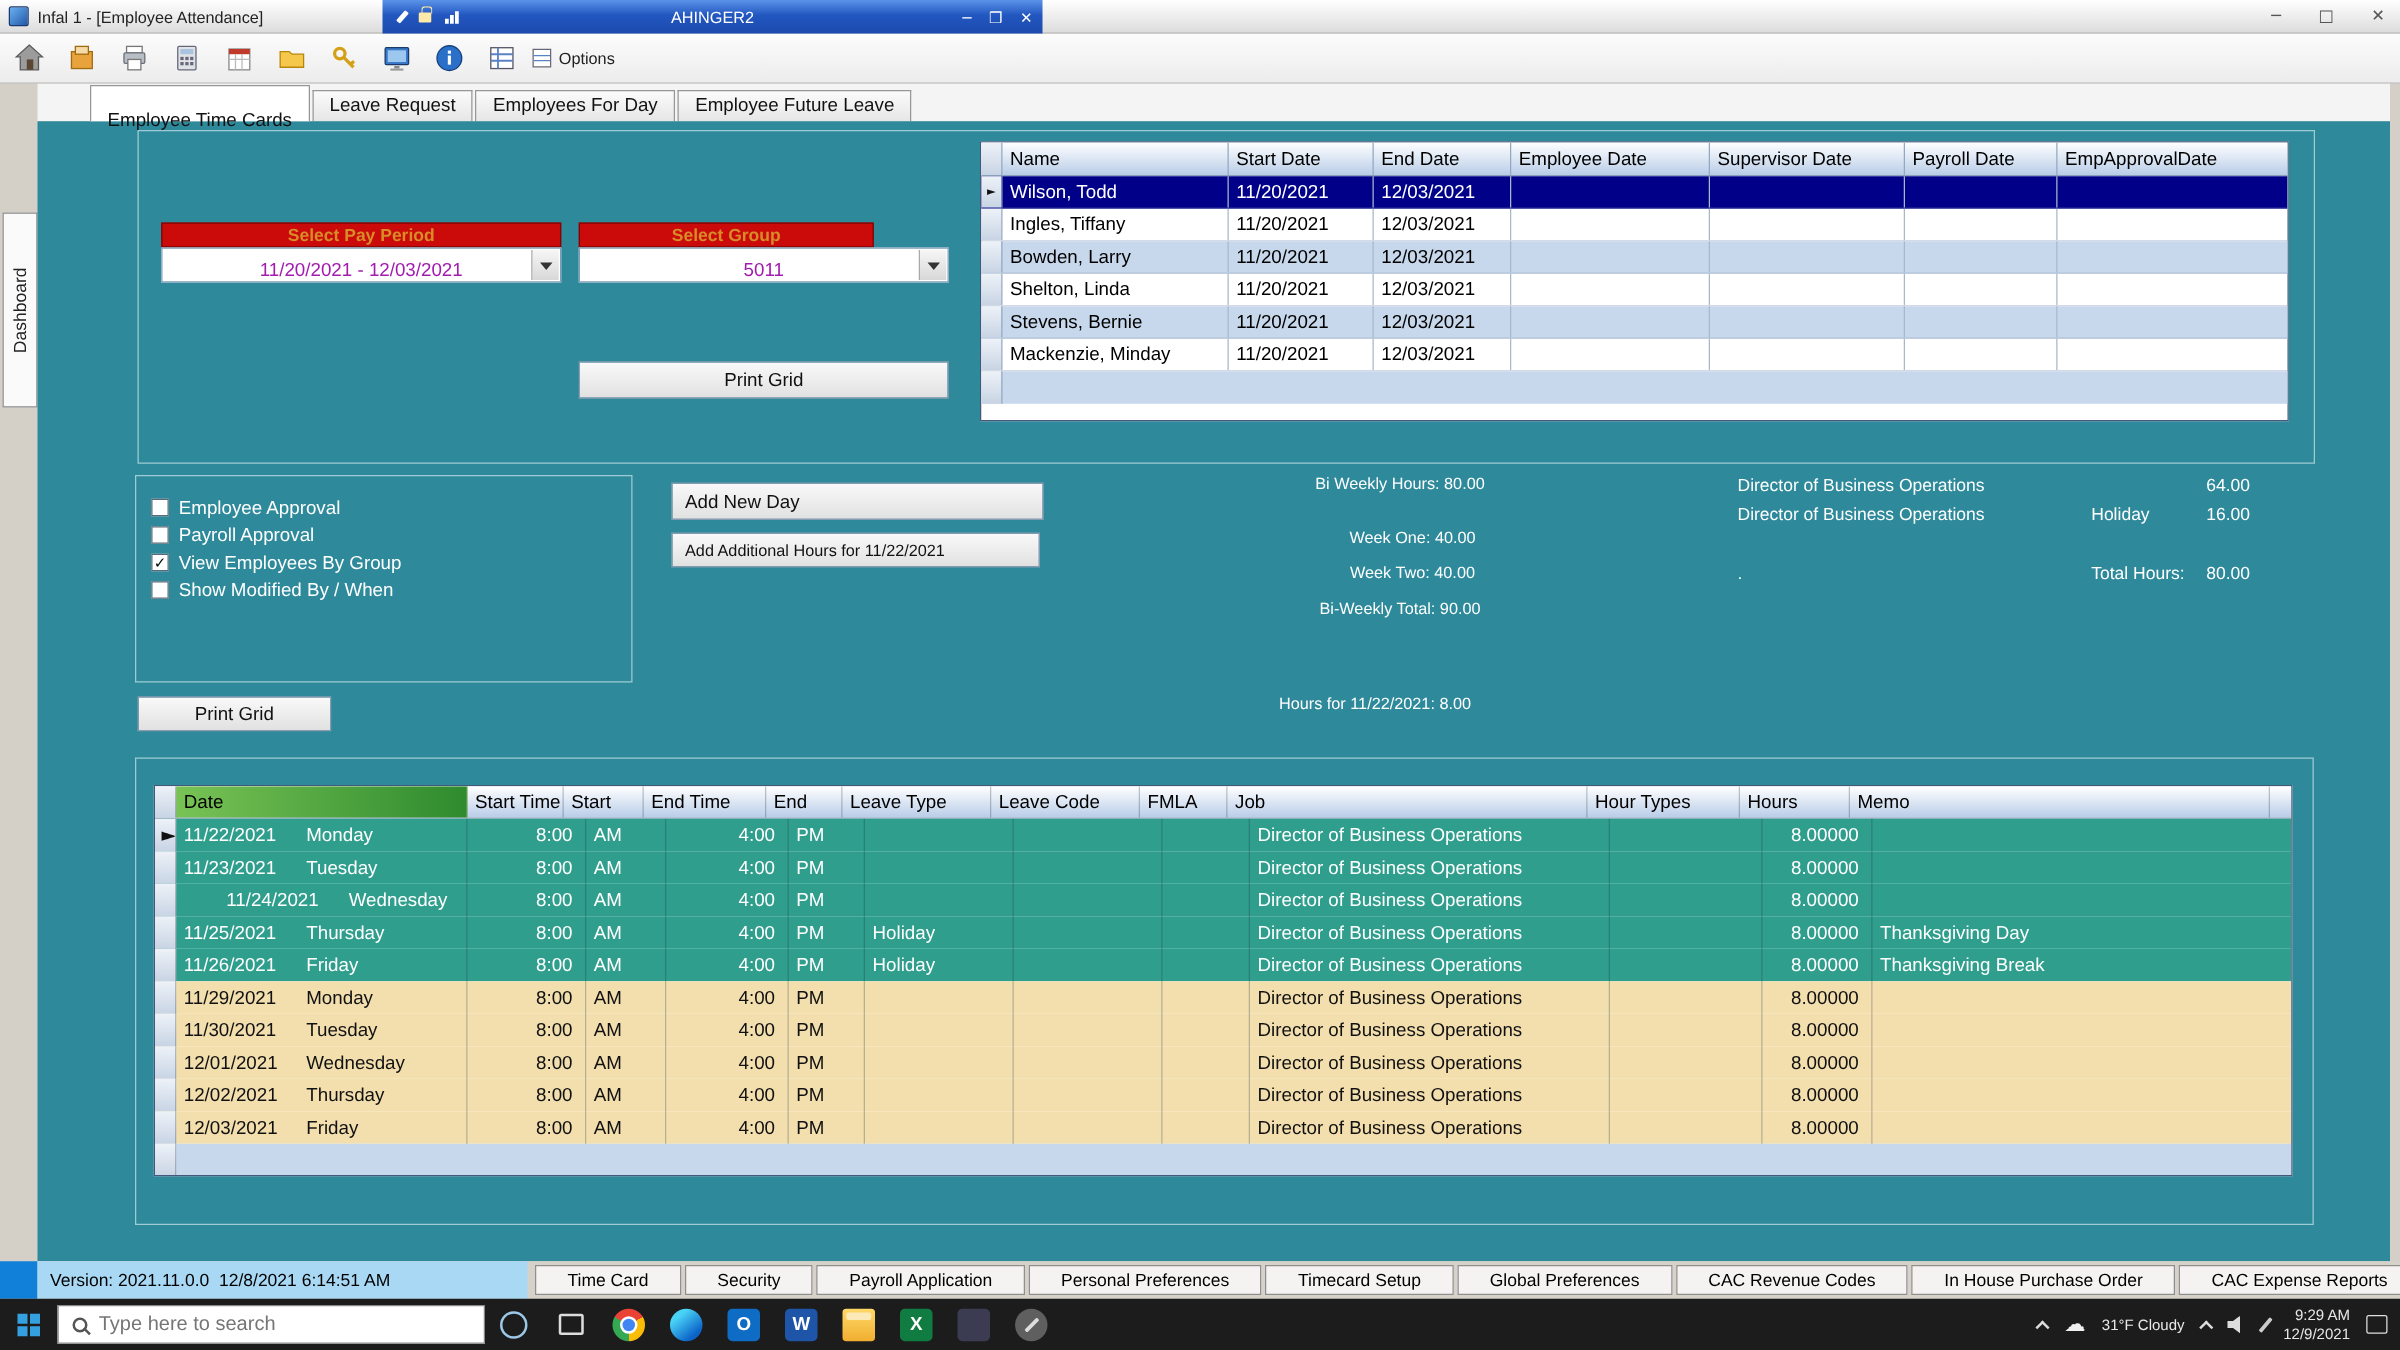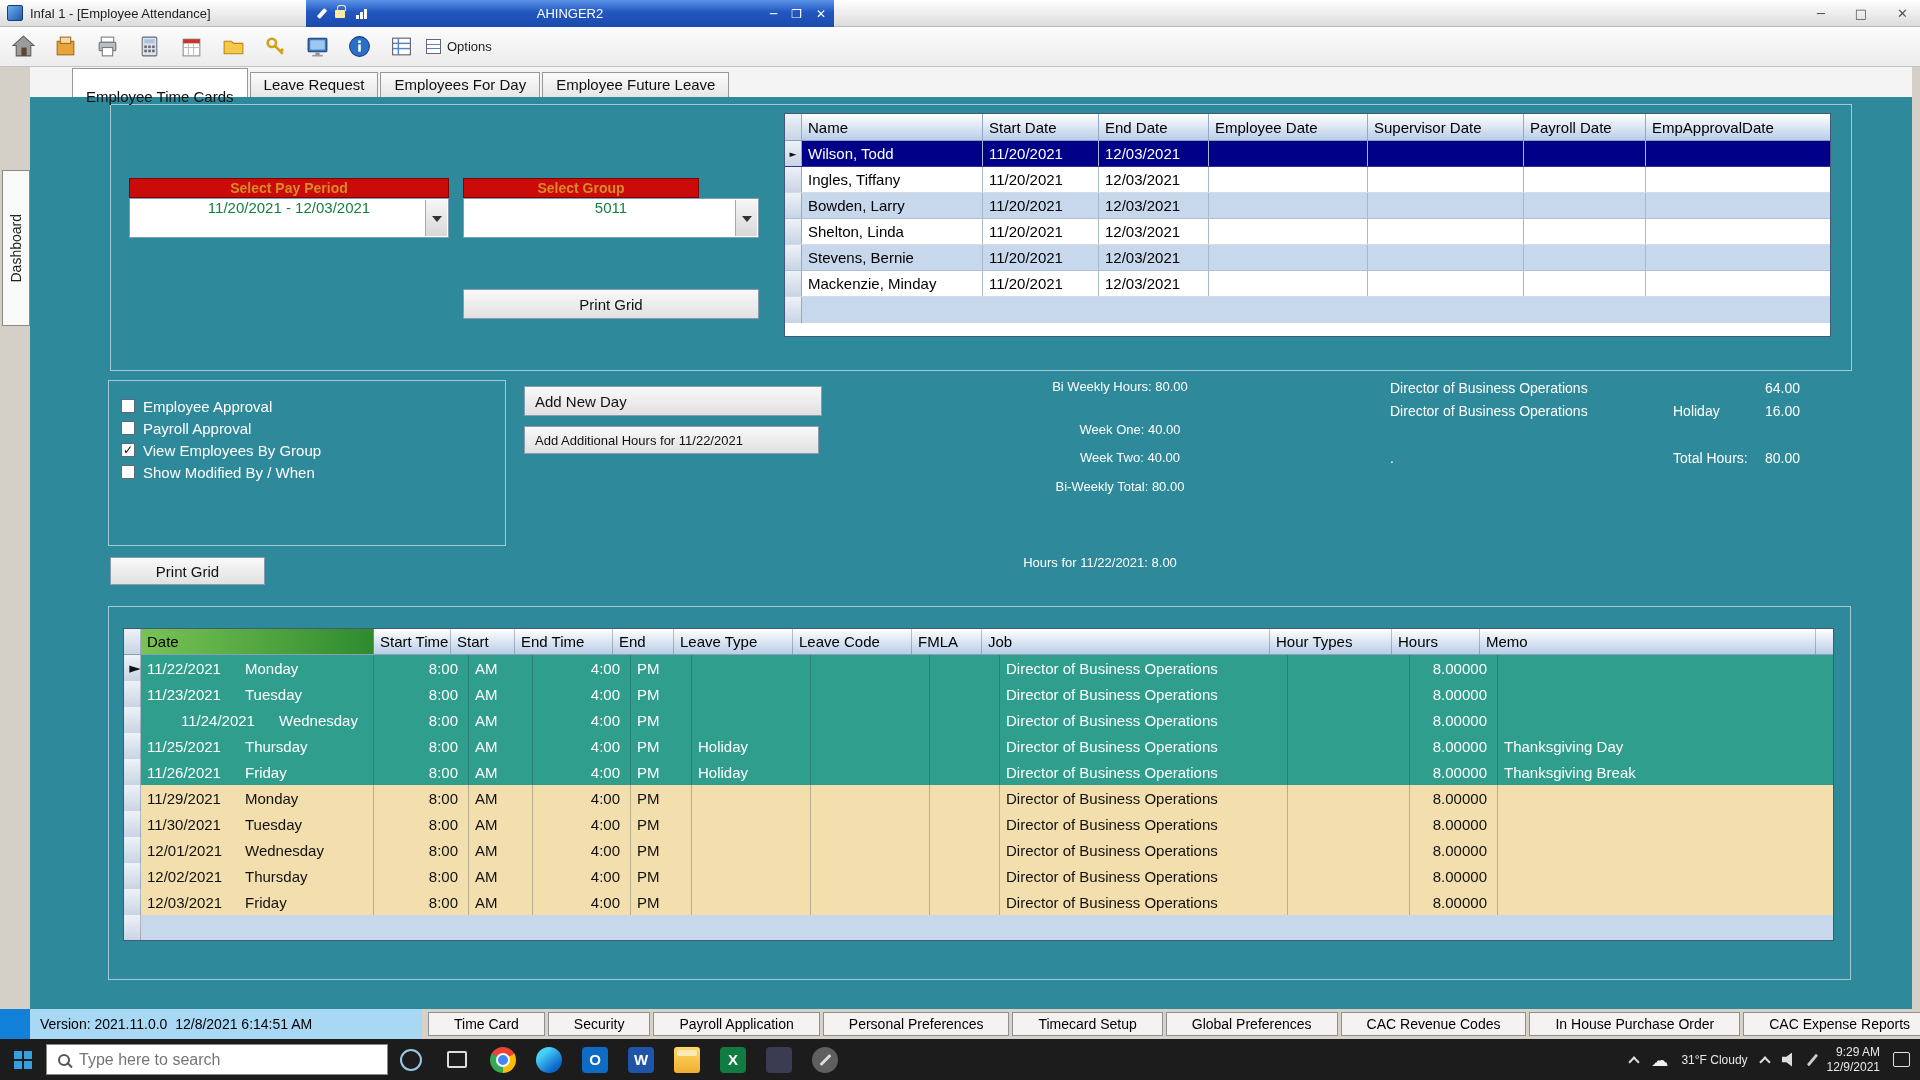--- a/index.html
+++ b/index.html
@@ -39,27 +39,27 @@
 .main{position:absolute;left:30px;top:97px;width:1882px;height:912px;background:var(--teal-bg,#2E8A9B);}
 .dash{position:absolute;left:2px;top:170px;width:28px;height:156px;background:#fafafa;border:1px solid #8a8a8a;display:flex;align-items:center;justify-content:center;}
 .dash span{writing-mode:vertical-rl;transform:rotate(180deg);font-size:14px;color:#222;}
 .panel{position:absolute;border:1px solid #9ecbd4;}
 .panel-top{left:80px;top:7px;width:1742px;height:267px;}
 .panel-checks{left:78px;top:283px;width:398px;height:166px;padding:14px 0 0 12px;}
 .panel-bottom{left:78px;top:509px;width:1743px;height:374px;}
 
 
 .combo-label{position:absolute;height:20px;background:var(--label-red,#CB0A0A);border:1px solid #7a0606;color:var(--label-text,#D78C28);font-size:14px;font-weight:bold;text-align:center;line-height:18px;}
-.combo-box{position:absolute;height:40px;background:#fff;border:1px solid #7f9db9;font-size:15px;color:#15803d;display:flex;align-items:flex-start;justify-content:center;}
+.combo-box{position:absolute;height:28px;background:#fff;border:1px solid #7f9db9;font-size:15px;color:#a21caf;display:flex;align-items:flex-end;justify-content:center;}
 .combo-arrow{position:absolute;right:1px;top:1px;bottom:1px;width:22px;background:linear-gradient(#f6f6f6,#d8d8d8);border-left:1px solid #aaa;display:flex;align-items:center;justify-content:center;}
 .combo-arrow::after{content:'';border:5px solid transparent;border-top:6px solid #333;margin-top:6px;}
 
 
 .btn{position:absolute;background:linear-gradient(#f9f9f9,#e1e1e1);border:1px solid #8a9ab0;font-size:15px;color:#111;display:flex;align-items:center;justify-content:center;}
-.btn.left{justify-content:flex-start;padding-left:10px;}
+.btn.left{justify-content:flex-start;padding-left:10px;margin-left:13px;}
 .btn.small{font-size:13px;}
 
 
 .egrid{position:absolute;left:754px;top:16px;width:1047px;height:224px;background:#fff;border:1px solid #44597a;overflow:hidden;}
 .eg-row{display:flex;height:26px;}
 .eg-row.head{height:27px;background:linear-gradient(#ffffff,#b9cde8);border-bottom:1px solid #8aa0b8;}
 .eg-cell{border-right:1px solid #a8b8cc;font-size:15px;display:flex;align-items:center;padding-left:6px;overflow:hidden;white-space:nowrap;flex:none;}
 .eg-row.head .eg-cell{color:#000;border-right:1px solid #93a8c2;}
 .eg-row.alt{background:var(--grid-alt-row,#C8D8EC);}
 .eg-row.sel{background:var(--selected-row,#000089);color:#fff;}
@@ -378,21 +378,21 @@
         </div>
       </div>
 
     <div class="btn left" style="left:494px;top:289px;width:298px;height:30px;">Add New Day</div>
     <div class="btn left small" style="left:494px;top:329px;width:295px;height:28px;">Add Additional Hours for 11/22/2021</div>
     <div class="btn" style="left:80px;top:460px;width:155px;height:28px;">Print Grid</div>
 
     <div class="stat" style="left:920px;top:282px;">Bi Weekly Hours: 80.00</div>
     <div class="stat" style="left:930px;top:325px;">Week One: 40.00</div>
     <div class="stat" style="left:930px;top:353px;">Week Two: 40.00</div>
-    <div class="stat" style="left:920px;top:382px;">Bi-Weekly Total: 80.00</div>
+    <div class="stat" style="left:920px;top:382px;">Bi-Weekly Total: 90.00</div>
     <div class="stat" style="left:900px;top:458px;">Hours for 11/22/2021: 8.00</div>
 
     <div class="jobsum">
       <div class="js-row">
         <span class="js-job">Director of Business Operations</span>
         <span class="js-val">64.00</span>
       </div>
       <div class="js-row">
         <span class="js-job">Director of Business Operations</span>
         <span class="js-type">Holiday</span>

